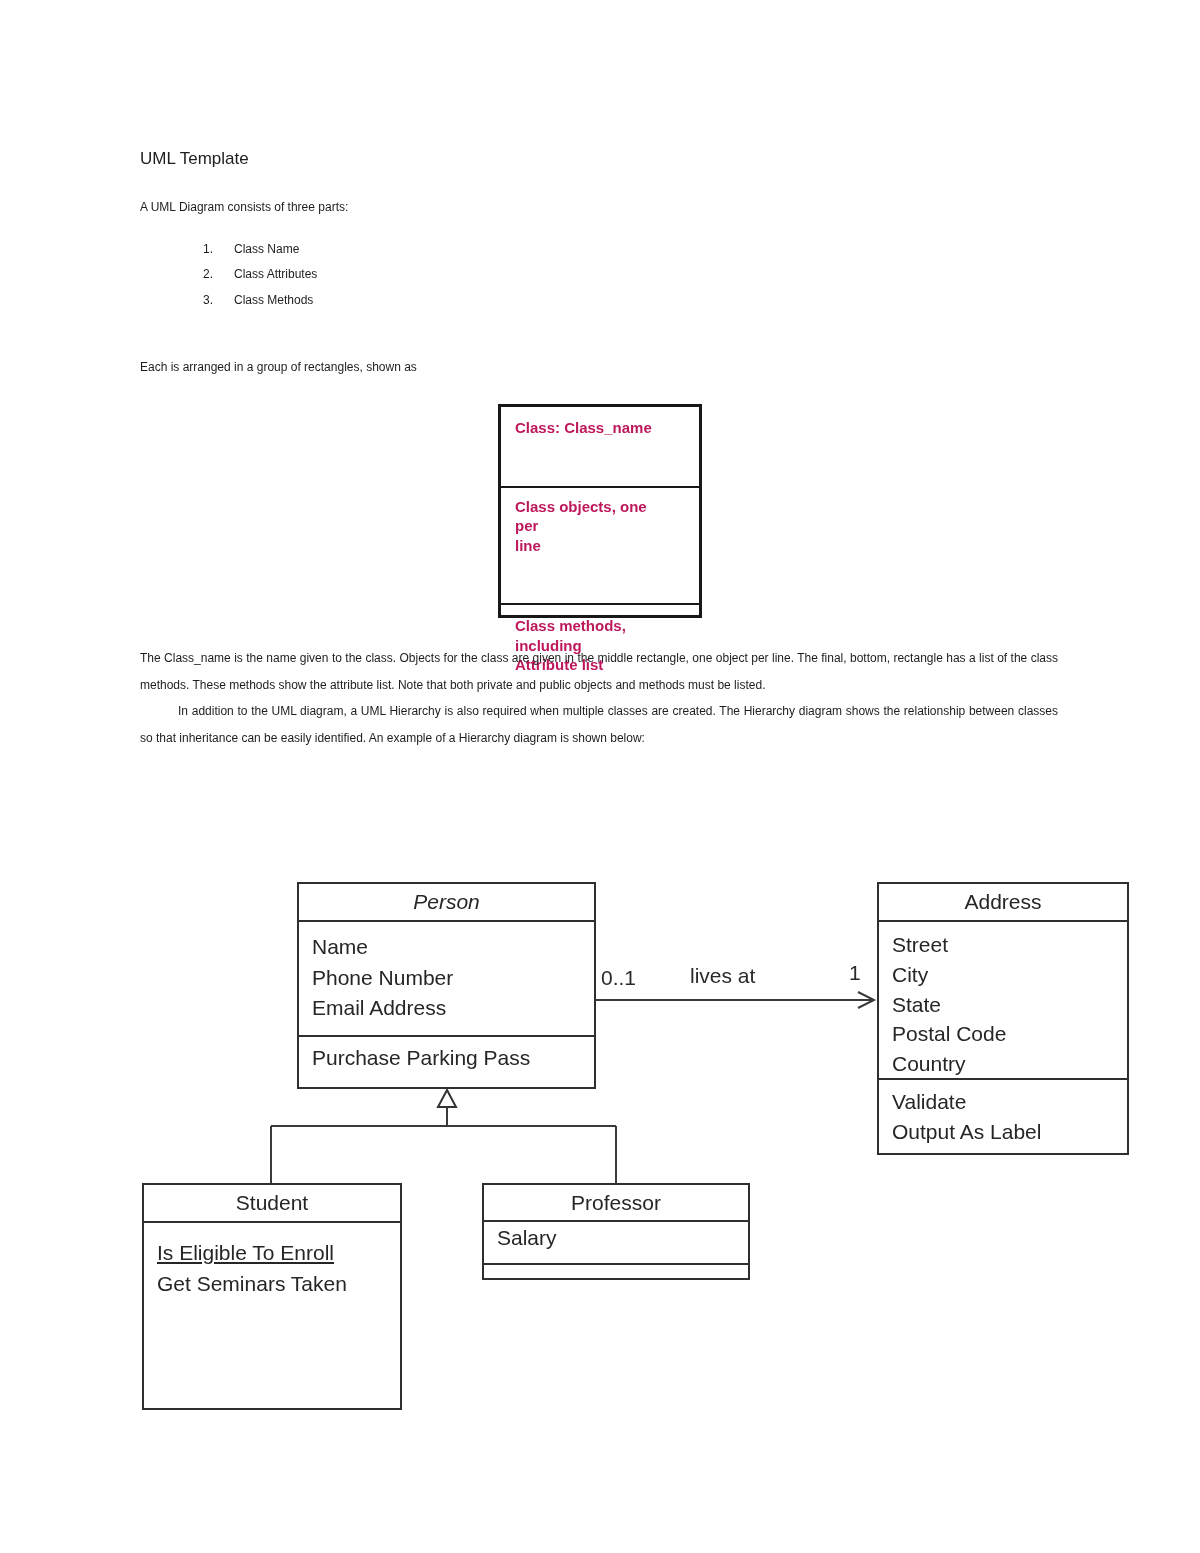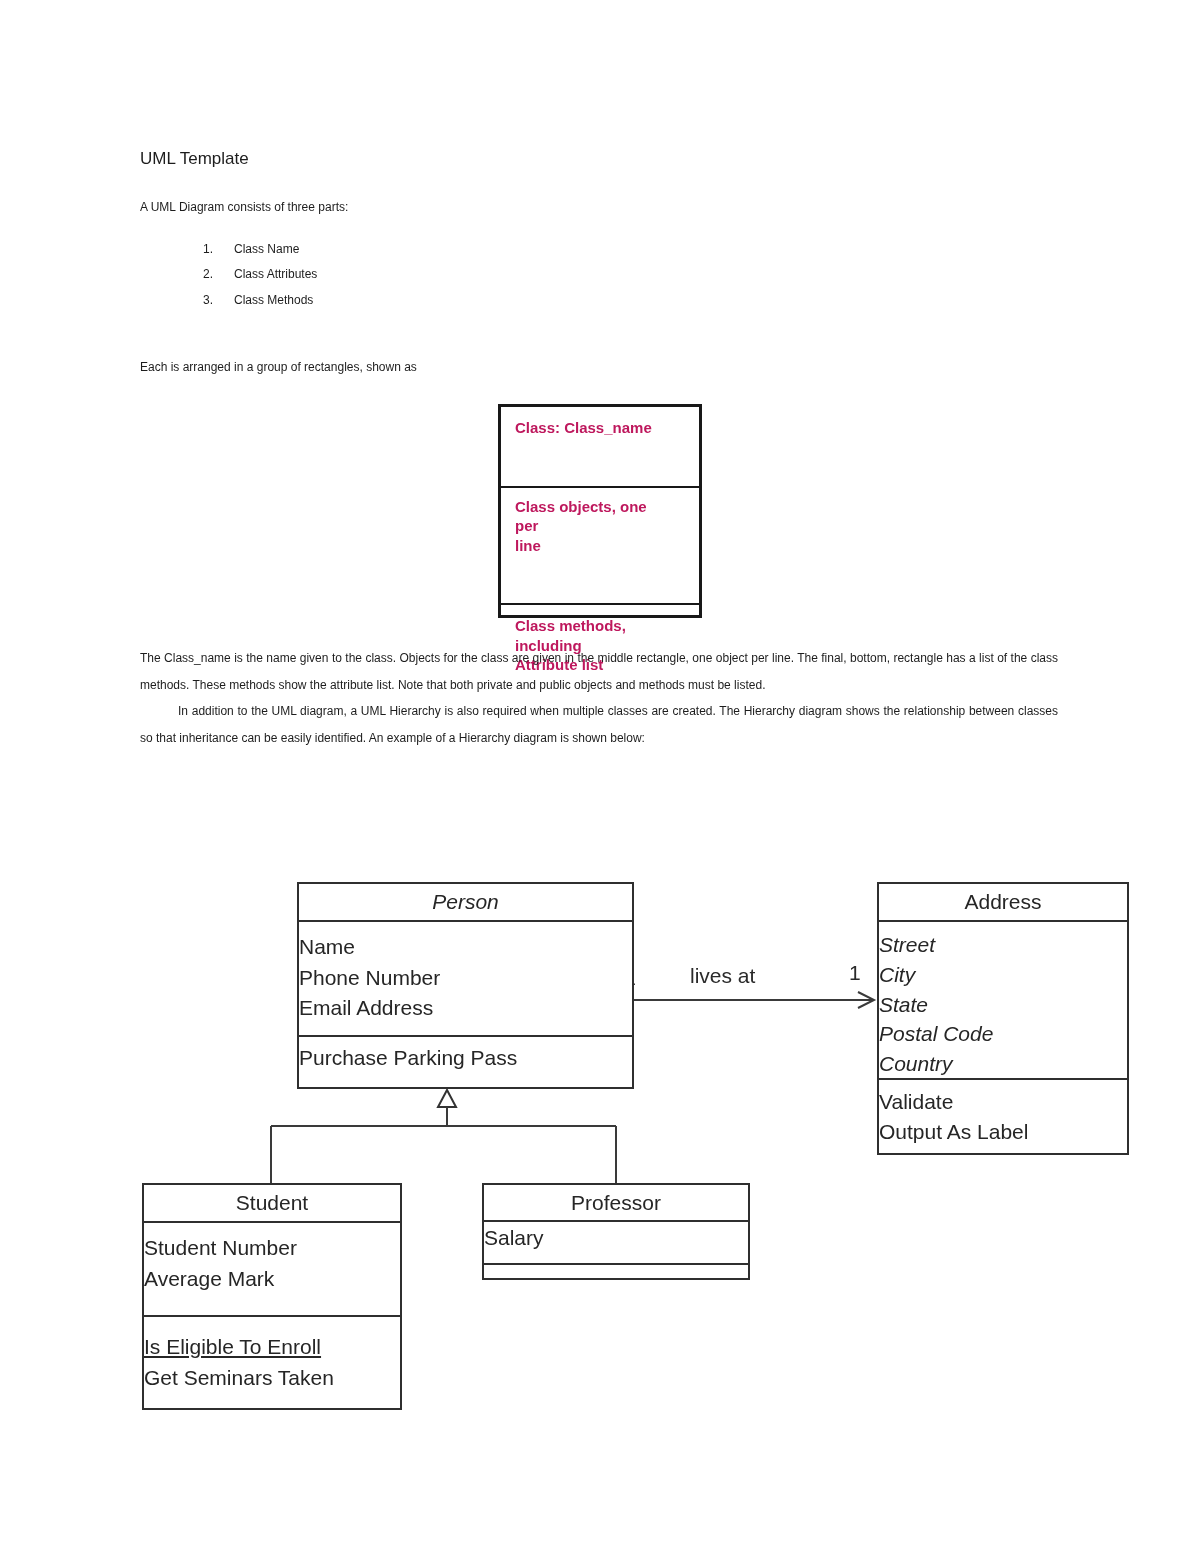--- a/index.html
+++ b/index.html
@@ -43,32 +43,32 @@
     border:2px solid #2f2f2f;
     background:#fff;
     display:flex;flex-direction:column;
     font-size:21px;color:#262626;
   }
   .uml-title{
     box-sizing:border-box;
     display:flex;align-items:center;justify-content:center;
   }
   .uml-sec{box-sizing:border-box;border-top:2px solid #2f2f2f;}
-  .uml-sec div{}
+  .uml-sec div{padding-left:13px;}
   .italic{font-style:italic;}
   .underline{text-decoration:underline;}
   
-  .person{left:297px;top:882px;width:337px;height:207px;}
+  .person{left:297px;top:882px;width:299px;height:207px;}
   .person .uml-title{height:36px;}
   .person .attrs{height:115px;padding-top:10px;line-height:30.5px;}
   .person .methods{flex:1;padding-top:9px;}
   
   .address{left:877px;top:882px;width:252px;height:273px;}
   .address .uml-title{height:36px;}
-  .address .attrs{height:158px;padding-top:8px;line-height:29.8px;font-style:italic;}
+  .address .attrs{height:158px;padding-top:8px;line-height:29.8px;}
   .address .methods{flex:1;padding-top:7px;line-height:30px;}
   
   .student{left:142px;top:1183px;width:260px;height:227px;}
   .student .uml-title{height:36px;}
   .student .attrs{height:94px;padding-top:9px;line-height:31px;}
   .student .methods{flex:1;padding-top:14px;line-height:31px;}
   
   .professor{left:482px;top:1183px;width:268px;height:97px;}
   .professor .uml-title{height:35px;}
   .professor .attrs{height:43px;padding-top:4px;}
@@ -154,24 +154,20 @@
       <div>Country</div>
     </div>
     <div class="uml-sec methods">
       <div>Validate</div>
       <div>Output As Label</div>
     </div>
   </div>
 
   <div class="abs uml-box student">
     <div class="uml-title">Student</div>
-    <div class="uml-sec attrs">
-      <div>Student Number</div>
-      <div>Average Mark</div>
-    </div>
     <div class="uml-sec methods">
       <div class="underline">Is Eligible To Enroll</div>
       <div>Get Seminars Taken</div>
     </div>
   </div>
 
   <div class="abs uml-box professor">
     <div class="uml-title">Professor</div>
     <div class="uml-sec attrs">
       <div>Salary</div>

